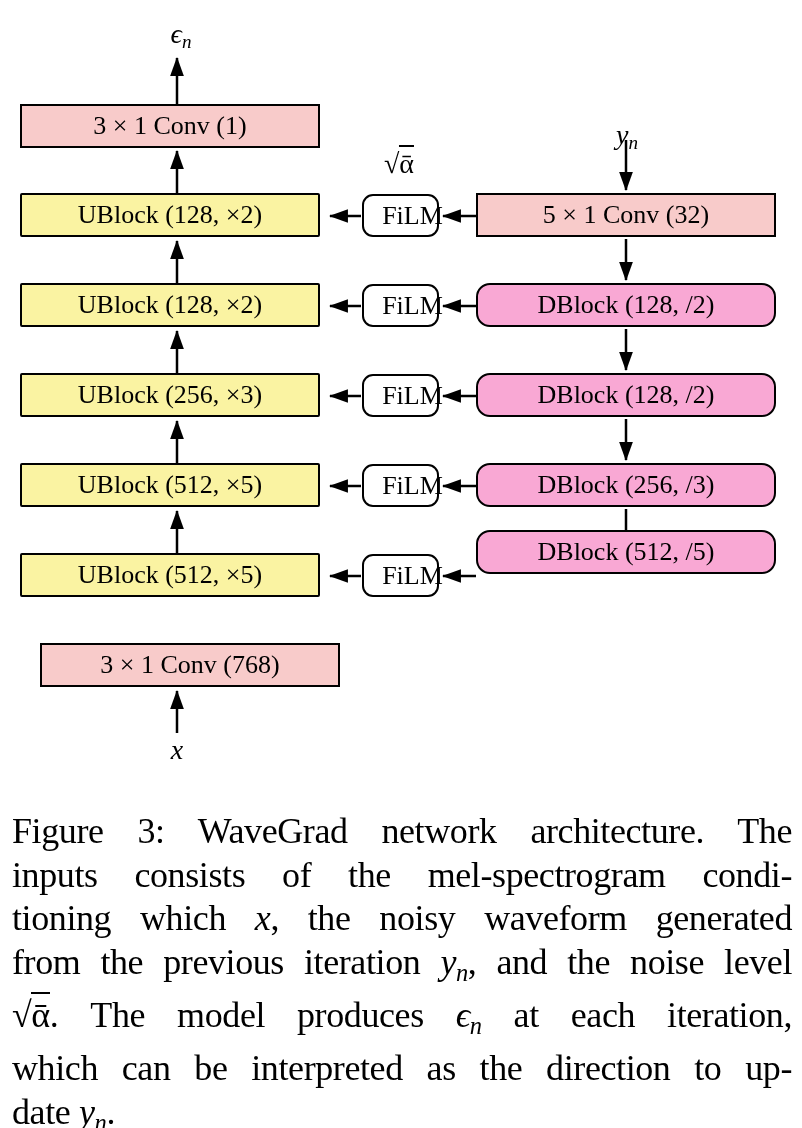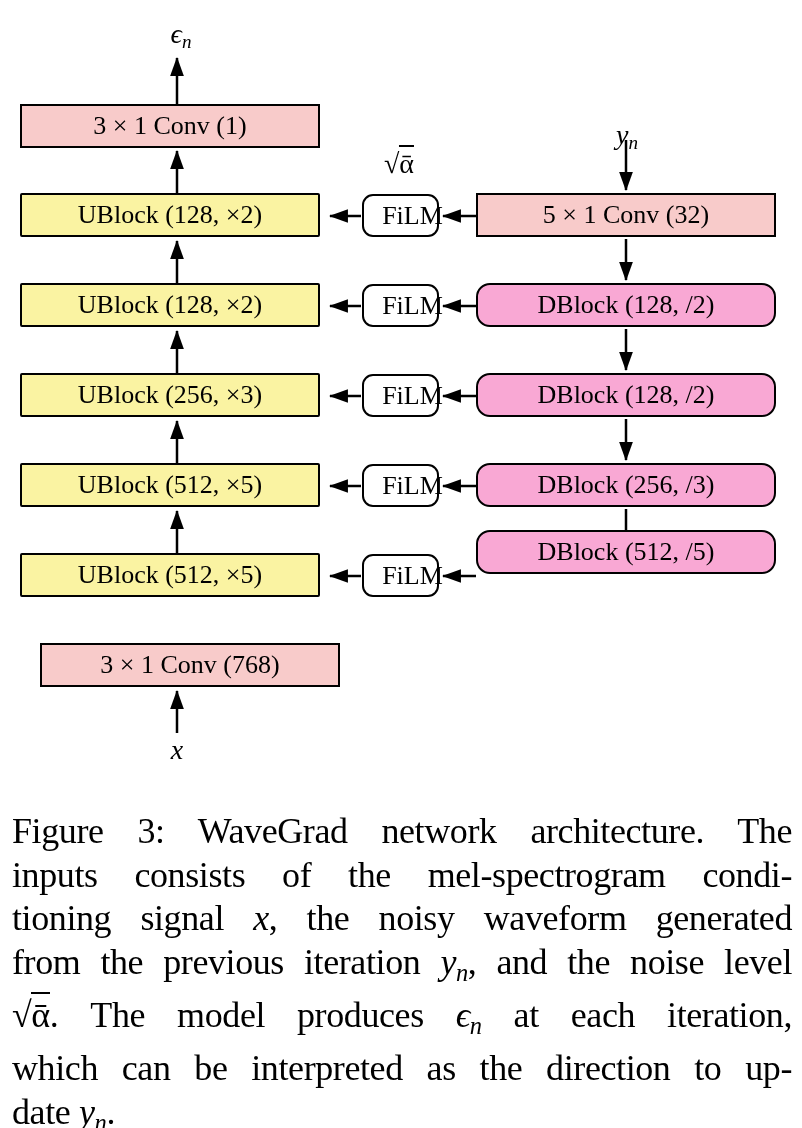--- a/index.html
+++ b/index.html
@@ -178,20 +178,20 @@
         <span>DBlock (256, /3)</span>
       </div>
     <div class="block rightcol dblock" style="top:530px;">
         <span>DBlock (512, /5)</span>
       </div>
   </div>
 
   <div id="caption">
     <div class="cap-line"><span>Figure 3: WaveGrad network architecture.  The</span></div>
     <div class="cap-line"><span>inputs consists of the mel-spectrogram condi-</span></div>
-    <div class="cap-line"><span>tioning signal </span><span class="mi">x</span><span>, the noisy waveform generated</span></div>
+    <div class="cap-line"><span>tioning which </span><span class="mi">x</span><span>, the noisy waveform generated</span></div>
     <div class="cap-line"><span>from the previous iteration </span><span class="mi">y</span><span class="msub">n</span><span>, and the noise level</span></div>
     <div class="cap-line"><span>√</span><span class="vinc">ᾱ</span><span>.  The model produces </span><span class="mi">ϵ</span><span class="msub">n</span><span> at each iteration,</span></div>
     <div class="cap-line"><span>which can be interpreted as the direction to up-</span></div>
     <div class="cap-line last"><span>date </span><span class="mi">y</span><span class="msub">n</span><span>.</span></div>
   </div>
 
 </div>
 
 </body></html>

